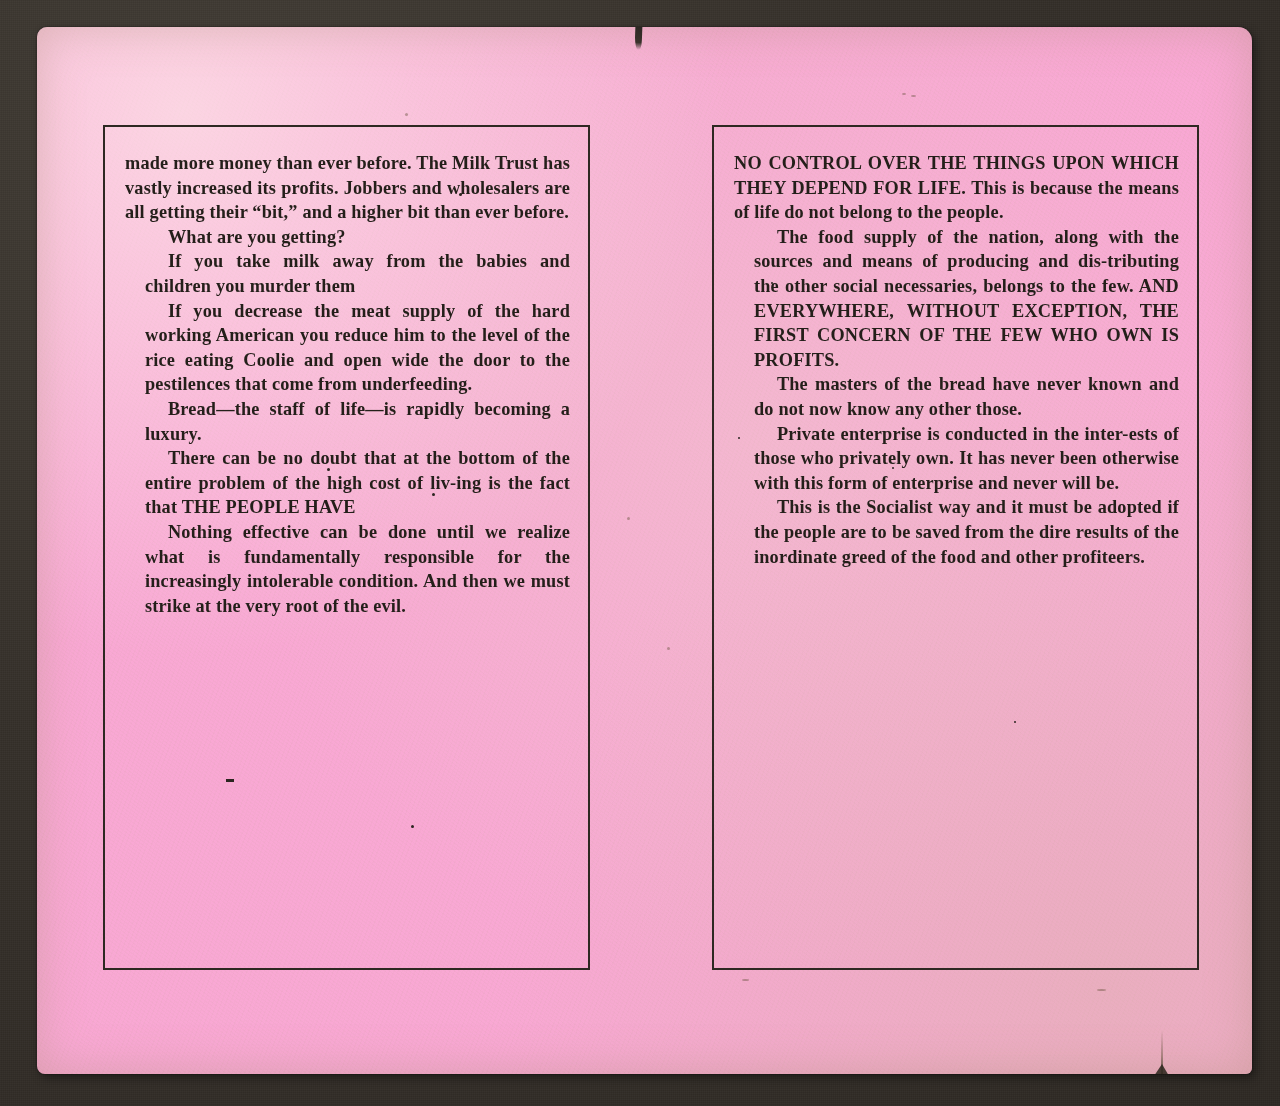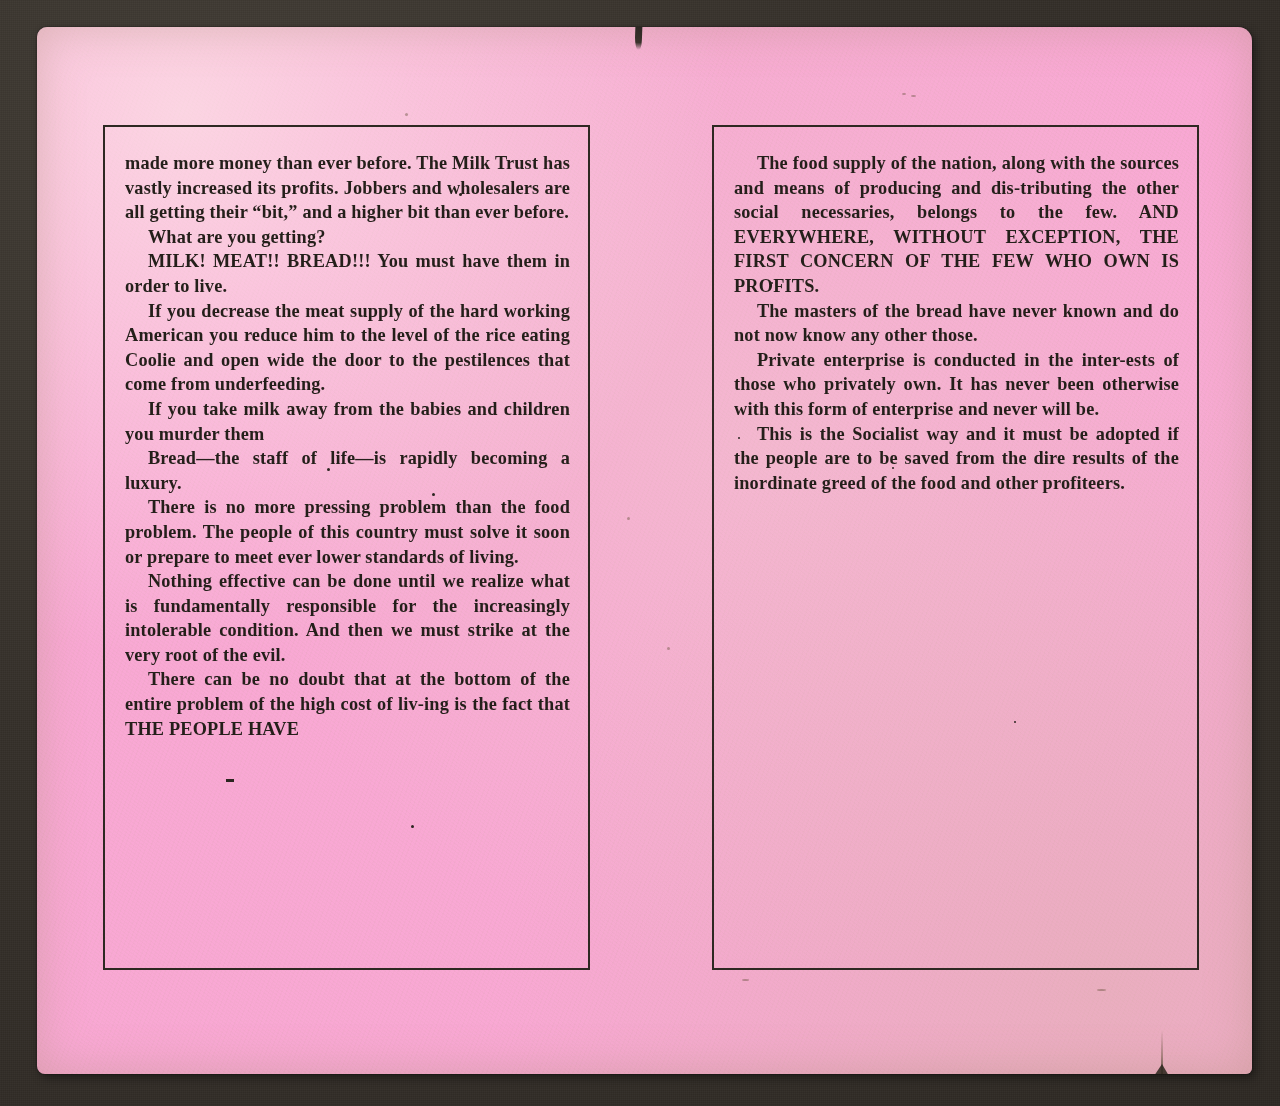--- a/index.html
+++ b/index.html
@@ -120,21 +120,21 @@
     font-weight: 700;
     letter-spacing: .01em;
     -webkit-font-smoothing: antialiased;
   }
   p.para {
     margin: 0 0 0 0;
     text-indent: 1.25em;
     hyphens: manual;
   }
   p.para.flush { text-indent: 0; }
-  p.para + p.para { margin-top: 0px; }
+  p.para + p.para { margin-top: 0px; margin-left: 20px; }
 
   
   .ink-dot {
     position: absolute;
     width: 3px; height: 3px;
     background: #2b2520;
     border-radius: 50%;
   }
   .ink-dash {
     position: absolute;
@@ -159,37 +159,36 @@
   <div class="speck" style="left:368px;top:86px;width:3px;height:3px;"></div>
   <div class="speck" style="left:590px;top:490px;width:3px;height:3px;"></div>
   <div class="speck" style="left:630px;top:620px;width:3px;height:3px;"></div>
   <div class="speck" style="left:705px;top:952px;width:7px;height:2px;"></div>
   <div class="speck" style="left:1060px;top:962px;width:9px;height:2px;"></div>
 
   <div class="page-box page-left">
     <div class="col-inner">
       <p class="para flush">made more money than ever before. The Milk Trust has vastly increased its profits. Jobbers and wholesalers are all getting their “bit,” and a higher bit than ever before.</p>
       <p class="para">What are you getting?</p>
-      <p class="para">MILK! MEAT!! BREAD!!! You must have them in order to live.</p>
+      <p class="para">If you take milk away from the babies and children you murder them</p>
       <p class="para">If you decrease the meat supply of the hard working American you reduce him to the level of the rice eating Coolie and open wide the door to the pestilences that come from underfeeding.</p>
-      <p class="para">If you take milk away from the babies and children you murder them</p>
       <p class="para">Bread—the staff of life—is rapidly becoming a luxury.</p>
-      <p class="para">There is no more pressing problem than the food problem. The people of this country must solve it soon or prepare to meet ever lower standards of living.</p>
+      <p class="para">There can be no doubt that at the bottom of the entire problem of the high cost of liv-ing is the fact that THE PEOPLE HAVE</p>
       <p class="para">Nothing effective can be done until we realize what is fundamentally responsible for the increasingly intolerable condition. And then we must strike at the very root of the evil.</p>
-      <p class="para">There can be no doubt that at the bottom of the entire problem of the high cost of liv-ing is the fact that THE PEOPLE HAVE</p>
     </div>
     <span class="ink-dot" style="left:354px;top:66px;"></span>
     <span class="ink-dot" style="left:222px;top:341px;"></span>
     <span class="ink-dot" style="left:327px;top:366px;"></span>
     <span class="ink-dash" style="left:121px;top:652px;"></span>
     <span class="ink-dot" style="left:306px;top:698px;"></span>
   </div>
 
   <div class="page-box page-right">
     <div class="col-inner">
+      <p class="para flush">NO CONTROL OVER THE THINGS UPON WHICH THEY DEPEND FOR LIFE. This is because the means of life do not belong to the people.</p>
       <p class="para">The food supply of the nation, along with the sources and means of producing and dis-tributing the other social necessaries, belongs to the few. AND EVERYWHERE, WITHOUT EXCEPTION, THE FIRST CONCERN OF THE FEW WHO OWN IS PROFITS.</p>
       <p class="para">The masters of the bread have never known and do not now know any other those.</p>
       <p class="para">Private enterprise is conducted in the inter-ests of those who privately own. It has never been otherwise with this form of enterprise and never will be.</p>
       <p class="para">This is the Socialist way and it must be adopted if the people are to be saved from the dire results of the inordinate greed of the food and other profiteers.</p>
     </div>
     <span class="ink-dot" style="left:57px;top:155px;width:2px;height:2px;"></span>
     <span class="ink-dot" style="left:24px;top:310px;width:2px;height:2px;"></span>
     <span class="ink-dot" style="left:178px;top:340px;width:2px;height:2px;"></span>
     <span class="ink-dot" style="left:300px;top:594px;width:2px;height:2px;"></span>
   </div>

